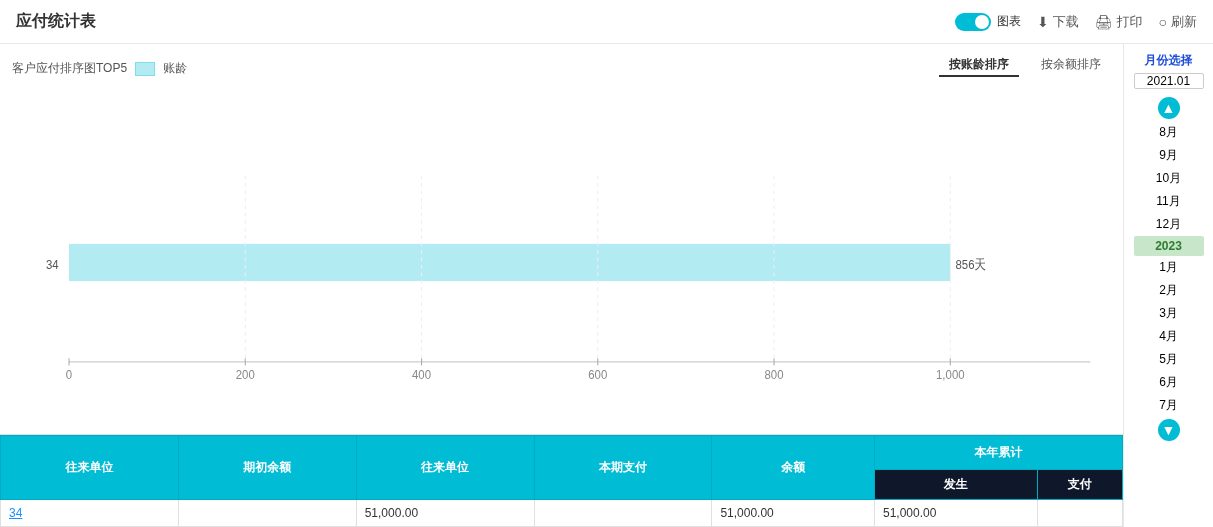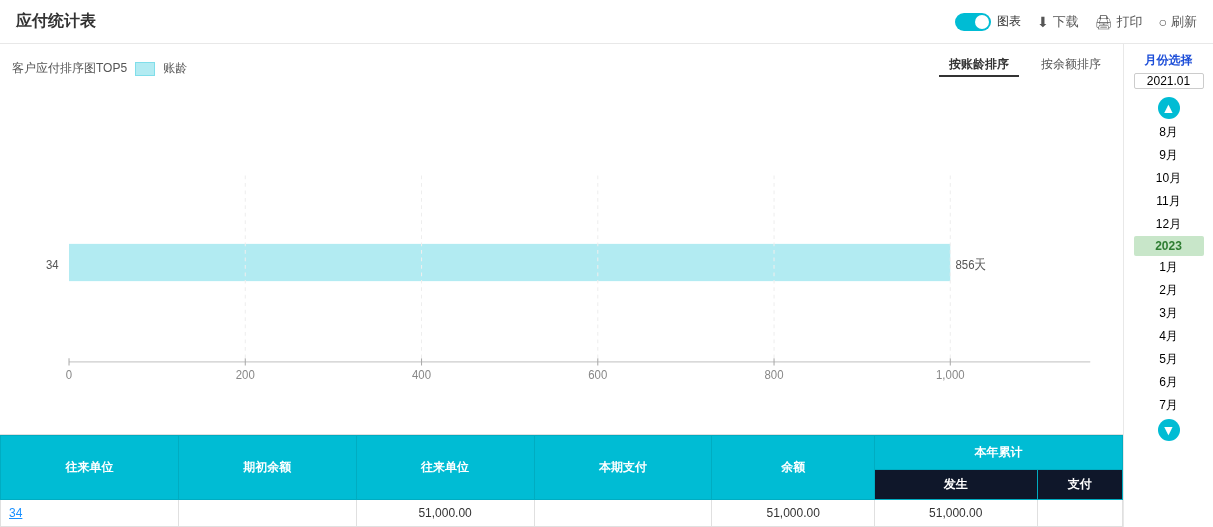--- a/index.html
+++ b/index.html
@@ -33,21 +33,21 @@
 
     
     .chart-area { flex: 1; position: relative; }
     svg.bar-chart { width: 100%; height: 100%; }
 
     
     .table-section { background: #fff; border-top: 1px solid #e0e0e0; }
     .table-wrap { width: 100%; border-collapse: collapse; }
     .table-header-row th { background: #00bcd4; color: #fff; text-align: center; padding: 8px 14px; font-size: 12px; border: 1px solid #00acc1; }
     .table-sub-header th { background: #0f172a; color: #fff; text-align: center; padding: 6px 6px; font-size: 12px; border: 1px solid #00acc1; }
-    .table-data-row td { text-align: center; padding: 6px 8px; font-size: 12px; border: 1px solid #e0e0e0; background: #fff; }
+    .table-data-row td { text-align: left; padding: 6px 8px; font-size: 12px; border: 1px solid #e0e0e0; background: #fff; }
     .table-data-row td:first-child { text-align: left; }
     .link-text { color: #1890ff; text-decoration: underline; cursor: pointer; }
 
     
     .right-sidebar { width: 90px; background: #fff; border-left: 1px solid #e8e8e8; display: flex; flex-direction: column; align-items: center; padding: 8px 0; overflow-y: auto; }
     .sidebar-title { font-size: 12px; color: #1d4ed8; margin-bottom: 4px; font-weight: bold; }
     .sidebar-year-input { width: 70px; border: 1px solid #ccc; border-radius: 2px; padding: 0 4px; font-size: 12px; text-align: center; margin-bottom: 6px; }
     .nav-arrow { width: 22px; height: 22px; display: flex; align-items: center; justify-content: center; cursor: pointer; background: #00bcd4; border-radius: 50%; color: #fff; font-size: 14px; margin: 2px 0; }
     .month-item { width: 70px; text-align: center; padding: 3px 0; cursor: pointer; font-size: 12px; color: #000000; border-radius: 2px; }
     .month-item.year-label { background: #c8e6c9; color: #2e7d32; font-weight: bold; font-size: 12px; padding: 3px 0; border-radius: 2px; }

